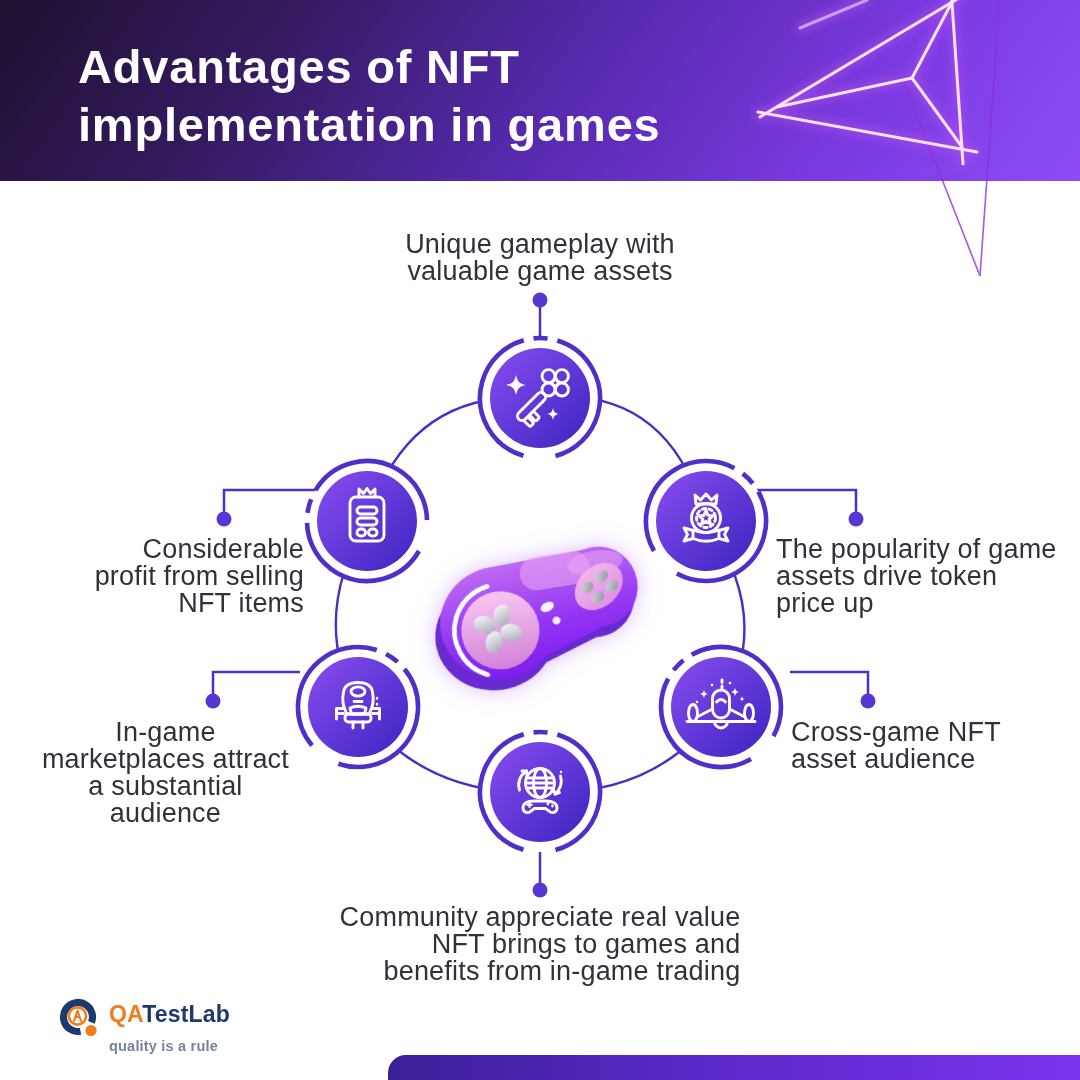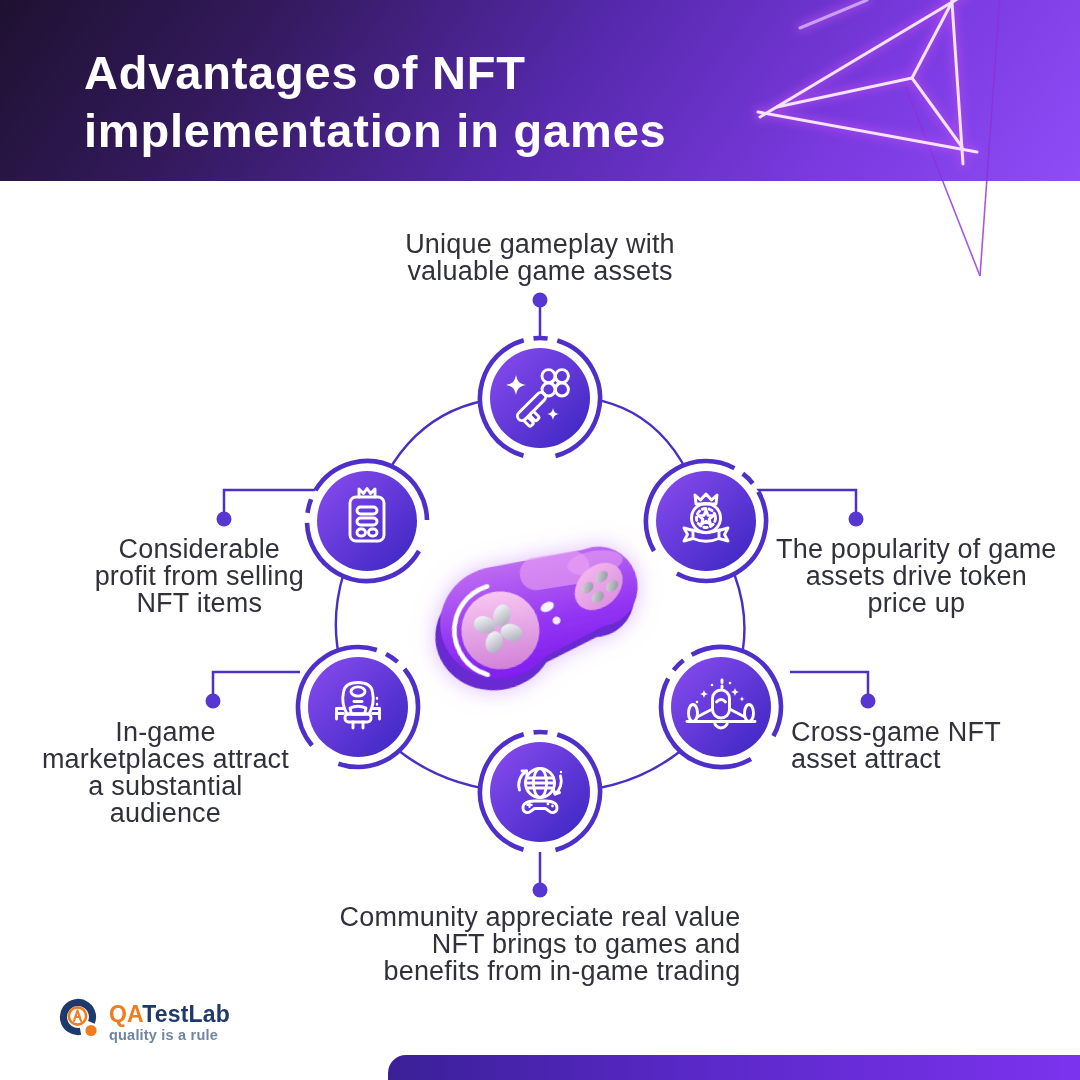--- a/index.html
+++ b/index.html
@@ -1,37 +1,37 @@
 <!DOCTYPE html>
 <html><head>
 <meta charset="utf-8">
 <style>
   html,body{margin:0;padding:0;background:#ffffff;}
   .poster{position:relative;width:1080px;height:1080px;background:#ffffff;overflow:hidden;
           font-family:"Liberation Sans", sans-serif;}
   .header{position:absolute;left:0;top:0;width:1080px;height:181px;
           background:linear-gradient(126deg,#1e1130 0%,#341a5e 24%,#5629ad 52%,#7b3ae0 78%,#8d4cf5 100%);}
-  .title{position:absolute;left:78px;top:38px;margin:6px;font-size:47px;font-weight:800;color:#ffffff;
+  .title{position:absolute;left:78px;top:38px;margin:0;font-size:47px;font-weight:800;color:#ffffff;
          line-height:58px;letter-spacing:0.8px;white-space:pre-line;}
   .deco-svg{position:absolute;left:0;top:0;pointer-events:none;}
   .diagram-svg{position:absolute;left:0;top:0;}
   .label{position:absolute;color:#31313c;font-size:27px;line-height:27px;font-weight:500;
          letter-spacing:0.2px;white-space:pre-line;}
   .label-top{left:540px;top:231px;transform:translateX(-50%);text-align:center;}
-  .label-profit{right:776px;top:536px;text-align:center;}
-  .label-popularity{left:776px;top:536px;text-align:center;}
+  .label-profit{right:776px;top:536px;text-align:right;}
+  .label-popularity{left:776px;top:536px;text-align:left;}
   .label-marketplaces{right:791px;top:719px;text-align:center;}
   .label-crossgame{left:791px;top:719px;text-align:left;}
   .label-community{left:540px;top:904px;transform:translateX(-50%);text-align:right;}
   .logo{position:absolute;left:57px;top:996px;display:flex;align-items:flex-start;}
   .logo-text{margin-left:8px;padding-top:6px;}
   .logo-brand{font-size:23px;font-weight:bold;line-height:24px;letter-spacing:0.2px;}
   .logo-qa{color:#f07c1e;}
   .logo-testlab{color:#1e3a6d;}
-  .logo-tagline{font-size:14.5px;font-weight:bold;color:#72849f;line-height:16px;margin-top:1px;letter-spacing:0.2px;}
+  .logo-tagline{font-size:14.5px;font-weight:bold;color:#72849f;line-height:16px;margin-top:12px;letter-spacing:0.2px;}
   .footer-bar{position:absolute;left:388px;top:1055px;right:0;bottom:0;
               border-top-left-radius:18px;
               background:linear-gradient(90deg,#3a2097 0%,#5a28c8 45%,#7c33ee 100%);}
 </style>
 </head>
 <body>
 
 <div class="poster">
 
   <div class="header"></div>
@@ -261,21 +261,21 @@
       </g>
     </g>
   </svg>
 
   <div class="label label-top">Unique gameplay with
 valuable game assets</div>
   <div class="label label-popularity">The popularity of game
 assets drive token
 price up</div>
   <div class="label label-crossgame">Cross-game NFT
-asset attract</div>
+asset audience</div>
   <div class="label label-community">Community appreciate real value
 NFT brings to games and
 benefits from in-game trading</div>
   <div class="label label-marketplaces">In-game
 marketplaces attract
 a substantial
 audience</div>
   <div class="label label-profit">Considerable
 profit from selling
 NFT items</div>

